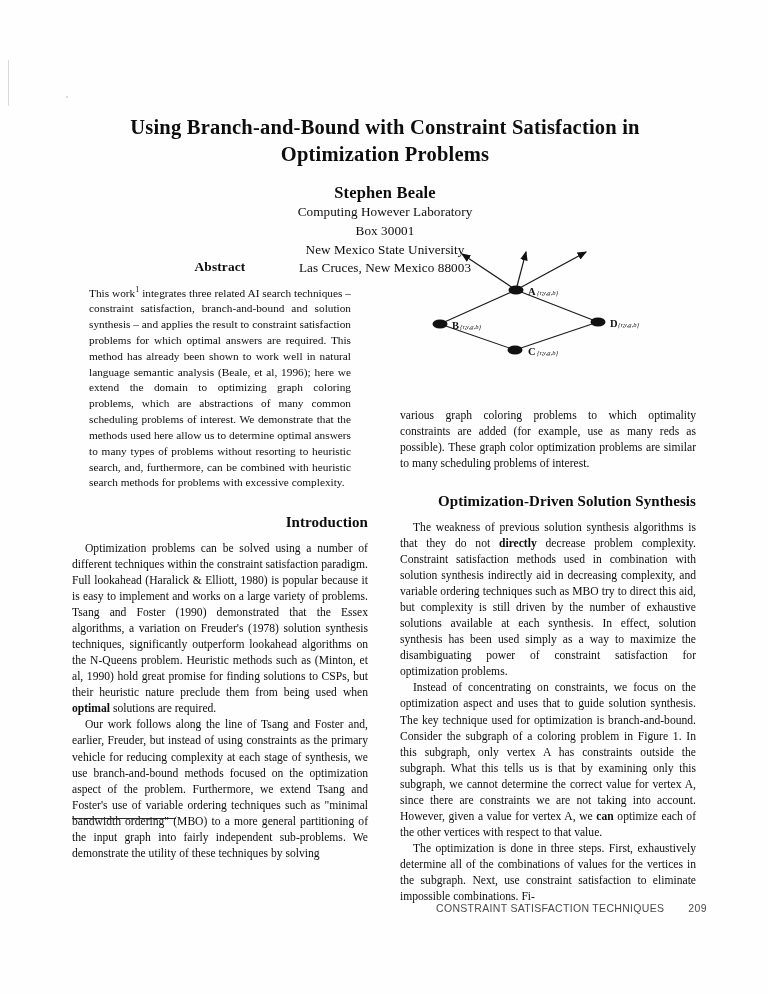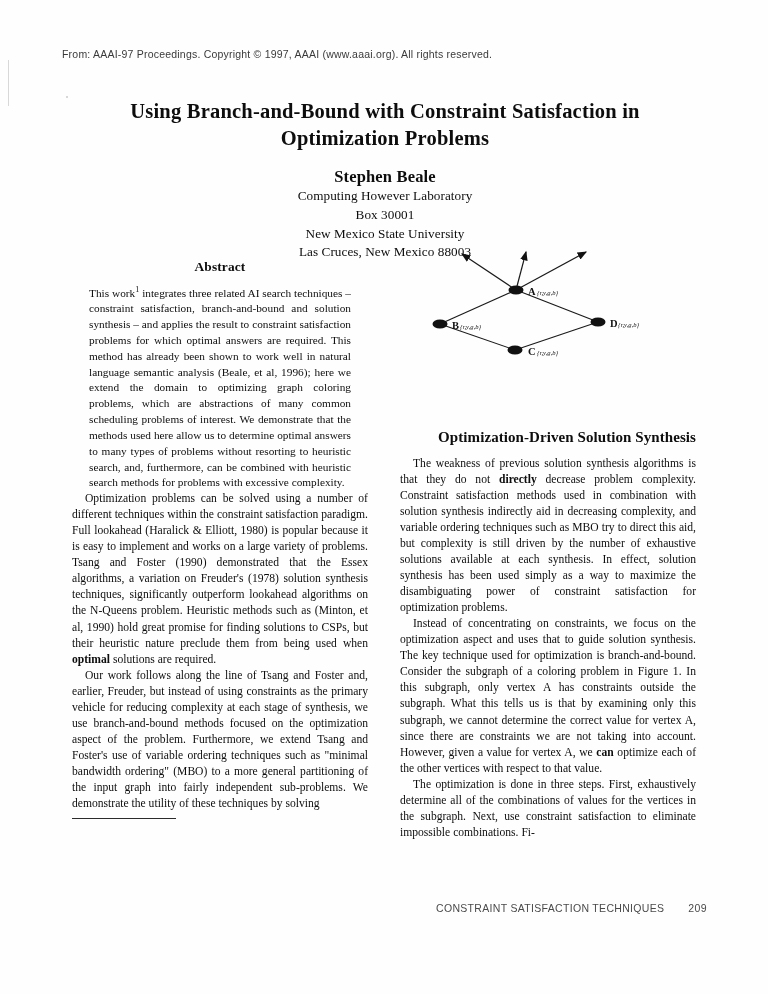--- a/index.html
+++ b/index.html
@@ -40,21 +40,21 @@
     left: 64px;
     top: 98px;
     width: 642px;
     text-align: center;
   }
   .paper-title {
     font-size: 20.5px;
     font-weight: bold;
     line-height: 1.3;
     letter-spacing: 0.01em;
-    margin: 0;
+    margin: 16px;
   }
   .author-name {
     margin-top: 16px;
     font-size: 16.5px;
     font-weight: bold;
     letter-spacing: 0.01em;
   }
   .affil-line {
     font-size: 13.2px;
     line-height: 1.42;
@@ -158,41 +158,41 @@
   .scan-mark.b { left: 66px; top: 96px;  width: 2px; height: 2px; }
 </style>
 </head>
 <body>
 
 <div class="page">
 
   <div class="scan-mark a"></div>
   <div class="scan-mark b"></div>
 
-  <div class="banner">From: AAAI-97 Proceedings. Copyright © 1997, AAAI (www.aaai.org). All rights reserved.</div>
 
   <div class="titleblock">
     <div class="paper-title">
       <span>Using Branch-and-Bound with Constraint Satisfaction in</span><br>
       <span>Optimization Problems</span>
     </div>
     <div class="author-name">Stephen Beale</div>
     <div class="affil-line">Computing However Laboratory</div>
     <div class="affil-line">Box 30001</div>
     <div class="affil-line">New Mexico State University</div>
     <div class="affil-line">Las Cruces, New Mexico 88003</div>
   </div>
 
   <div class="col col-left">
 
     <div class="abstract-head">Abstract</div>
     <div class="abstract-body">
       <span>This work</span><sup>1</sup><span> integrates three related AI search techniques – constraint satisfaction, branch-and-bound and solution synthesis – and applies the result to constraint satisfaction problems for which optimal answers are required. This method has already been shown to work well in natural language semantic analysis (Beale, et al, 1996); here we extend the domain to optimizing graph coloring problems, which are abstractions of many common scheduling problems of interest. We demonstrate that the methods used here allow us to determine optimal answers to many types of problems without resorting to heuristic search, and, furthermore, can be combined with heuristic search methods for problems with excessive complexity.</span>
     </div>
 
+    <div class="section-head">Introduction</div>
 
     <p class="body first"><span>Optimization problems can be solved using a number of different techniques within the constraint satisfaction paradigm. Full lookahead (Haralick &amp; Elliott, 1980) is popular because it is easy to implement and works on a large variety of problems. Tsang and Foster (1990) demonstrated that the Essex algorithms, a variation on Freuder's (1978) solution synthesis techniques, significantly outperform lookahead algorithms on the N-Queens problem. Heuristic methods such as (Minton, et al, 1990) hold great promise for finding solutions to CSPs, but their heuristic nature preclude them from being used when </span><b>optimal</b><span> solutions are required.</span></p>
 
     <p class="body">Our work follows along the line of Tsang and Foster and, earlier, Freuder, but instead of using constraints as the primary vehicle for reducing complexity at each stage of synthesis, we use branch-and-bound methods focused on the optimization aspect of the problem. Furthermore, we extend Tsang and Foster's use of variable ordering techniques such as "minimal bandwidth ordering" (MBO) to a more general partitioning of the input graph into fairly independent sub-problems. We demonstrate the utility of these techniques by solving</p>
   </div>
 
   <div class="footnote">
     <div class="rule"></div>
   </div>
 
@@ -231,20 +231,21 @@
       <text x="130" y="109" font-family="Liberation Serif, serif" font-size="10.5" font-weight="bold" fill="#111">C</text>
       <text x="139" y="109" font-family="Liberation Serif, serif" font-size="6.6" font-style="italic" fill="#111">{r,y,g,b}</text>
 
       <text x="212" y="81" font-family="Liberation Serif, serif" font-size="10.5" font-weight="bold" fill="#111">D</text>
       <text x="220" y="81" font-family="Liberation Serif, serif" font-size="6.6" font-style="italic" fill="#111">{r,y,g,b}</text>
     </svg>
   </div>
 
   <div class="col col-right" style="top:408px;">
 
+    <p class="body" style="text-indent:0;">various graph coloring problems to which optimality constraints are added (for example, use as many reds as possible). These graph color optimization problems are similar to many scheduling problems of interest.</p>
 
     <div class="section-head tight">Optimization-Driven Solution Synthesis</div>
 
     <p class="body"><span>The weakness of previous solution synthesis algorithms is that they do not </span><b>directly</b><span> decrease problem complexity. Constraint satisfaction methods used in combination with solution synthesis indirectly aid in decreasing complexity, and variable ordering techniques such as MBO try to direct this aid, but complexity is still driven by the number of exhaustive solutions available at each synthesis. In effect, solution synthesis has been used simply as a way to maximize the disambiguating power of constraint satisfaction for optimization problems.</span></p>
 
     <p class="body"><span>Instead of concentrating on constraints, we focus on the optimization aspect and uses that to guide solution synthesis. The key technique used for optimization is branch-and-bound. Consider the subgraph of a coloring problem in Figure 1. In this subgraph, only vertex A has constraints outside the subgraph. What this tells us is that by examining only this subgraph, we cannot determine the correct value for vertex A, since there are constraints we are not taking into account. However, given a value for vertex A, we </span><b>can</b><span> optimize each of the other vertices with respect to that value.</span></p>
 
     <p class="body">The optimization is done in three steps. First, exhaustively determine all of the combinations of values for the vertices in the subgraph. Next, use constraint satisfaction to eliminate impossible combinations. Fi-</p>
   </div>
 

